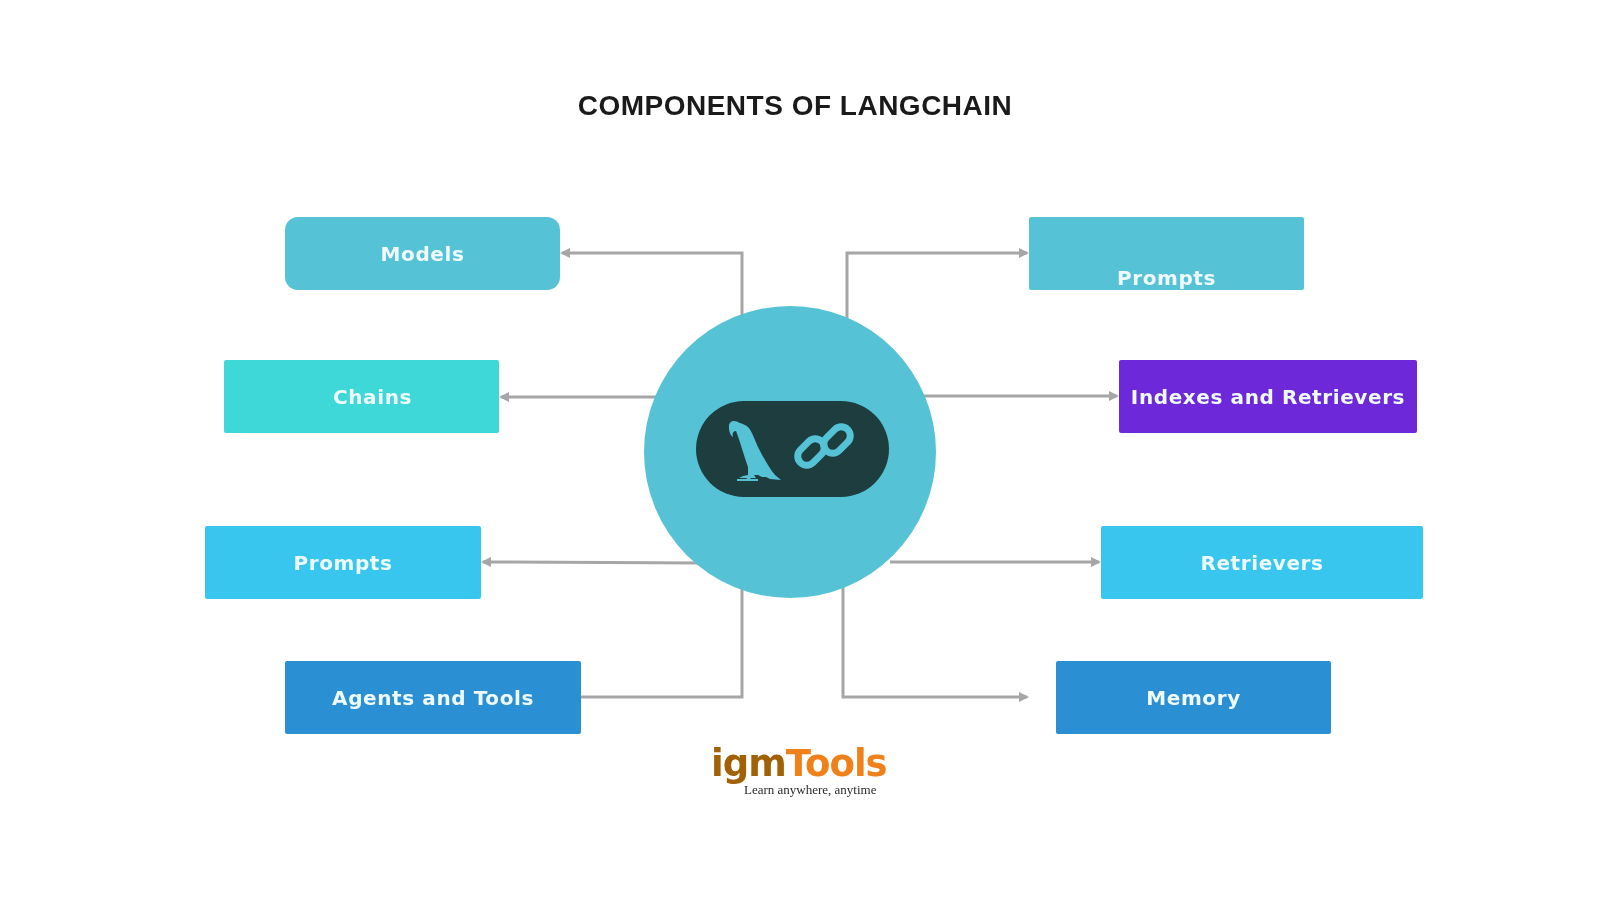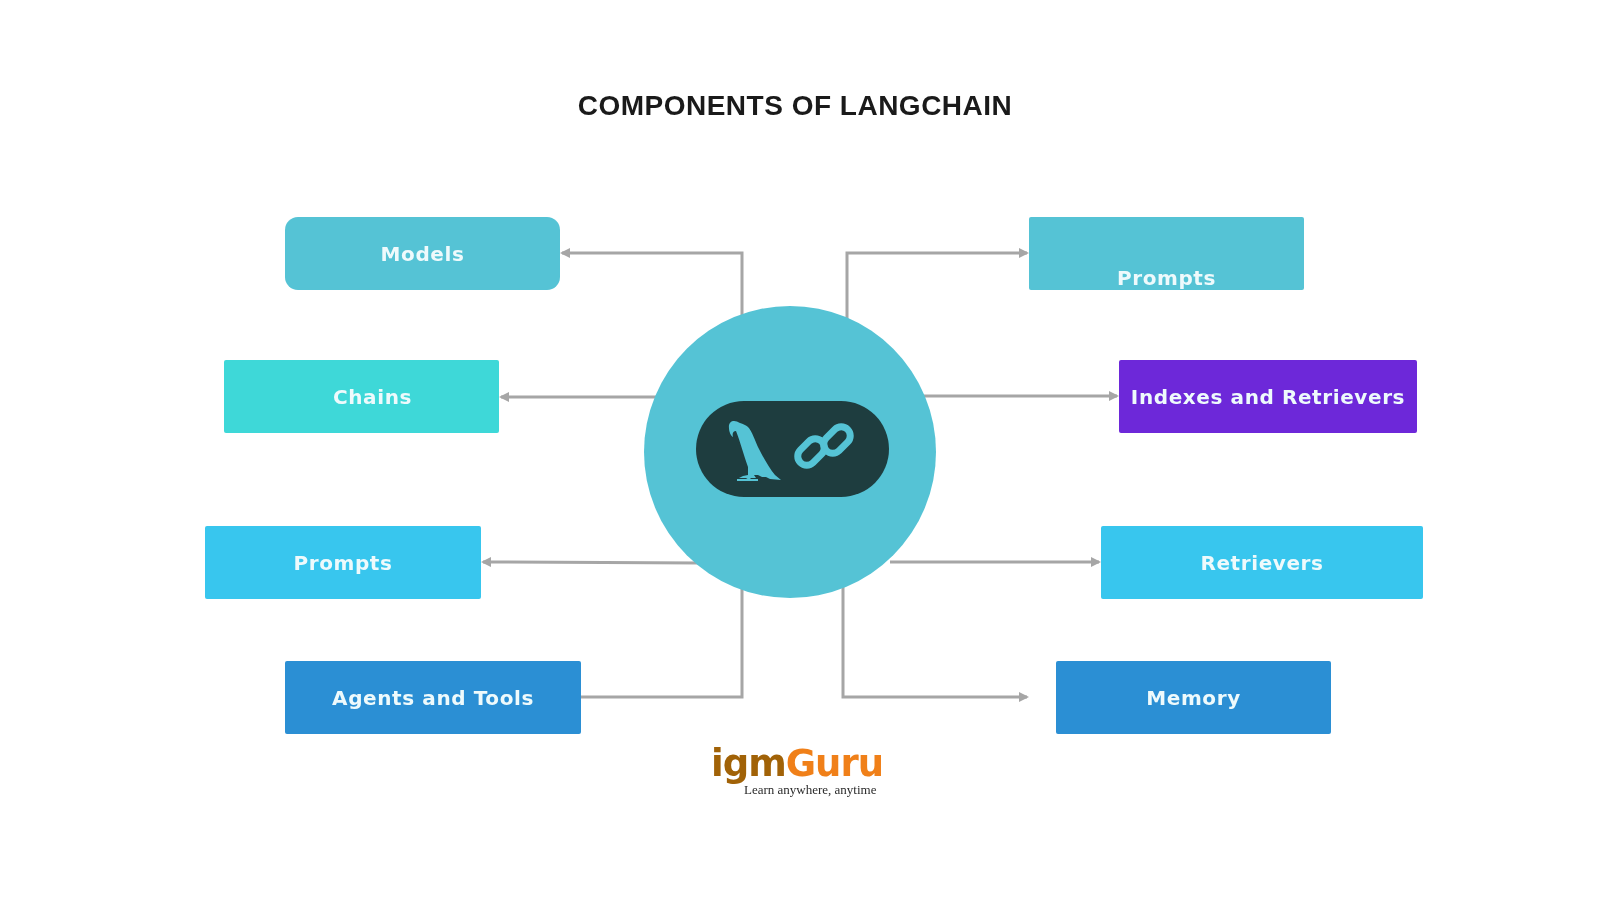--- a/index.html
+++ b/index.html
@@ -97,16 +97,16 @@
       <g fill="none" stroke="#55c3d5" stroke-width="7" stroke-linecap="round">
         <rect x="100" y="42" width="30" height="18" rx="9" transform="rotate(-45 115 51)"></rect>
         <rect x="126" y="30" width="30" height="18" rx="9" transform="rotate(-45 141 39)"></rect>
       </g>
     </svg>
   </div>
 </div>
 
 <div class="logo">
   <div class="logo-word">
-    <span style="color:#a16207;">igm</span><span style="color:#f08019;">Guru</span>
+    <span style="color:#a16207;">igm</span><span style="color:#f08019;">Tools</span>
   </div>
   <div class="logo-tag">Learn anywhere, anytime</div>
 </div>
 
 </body></html>

